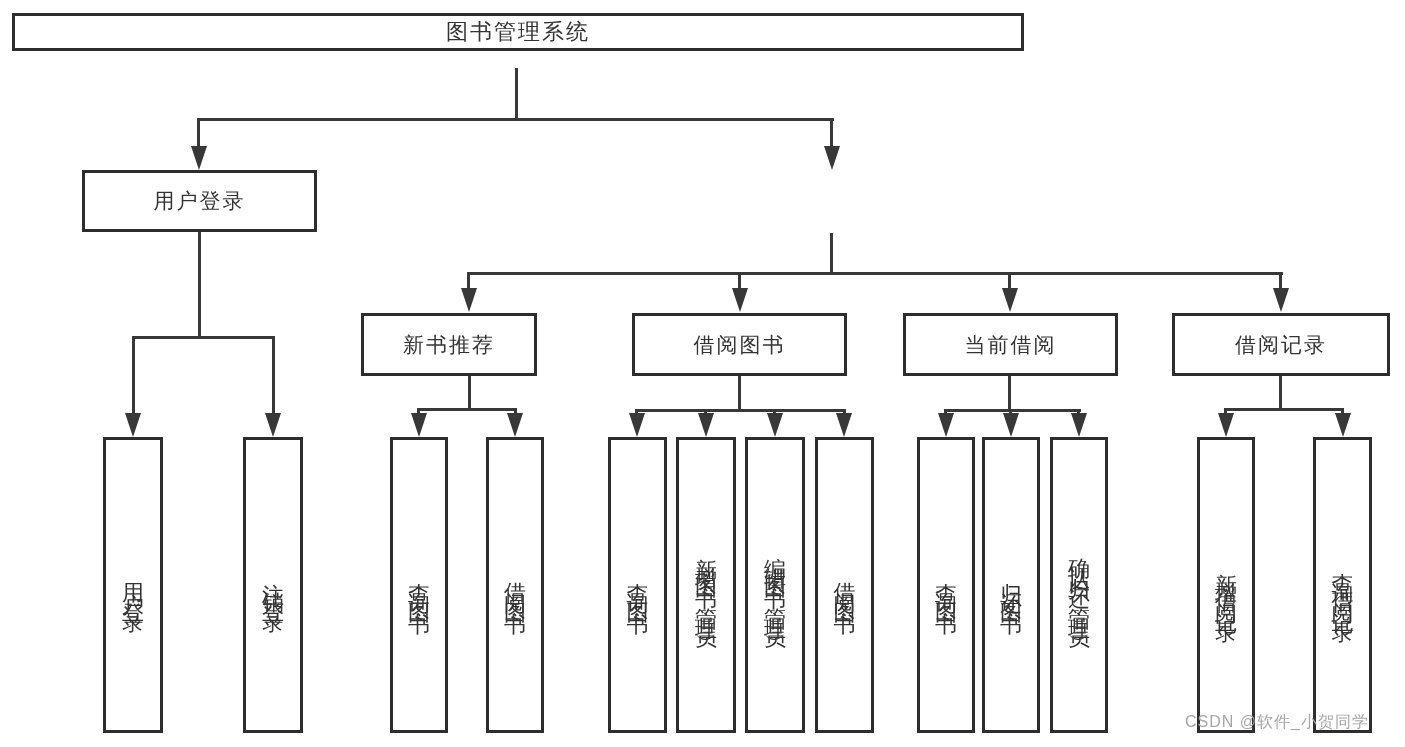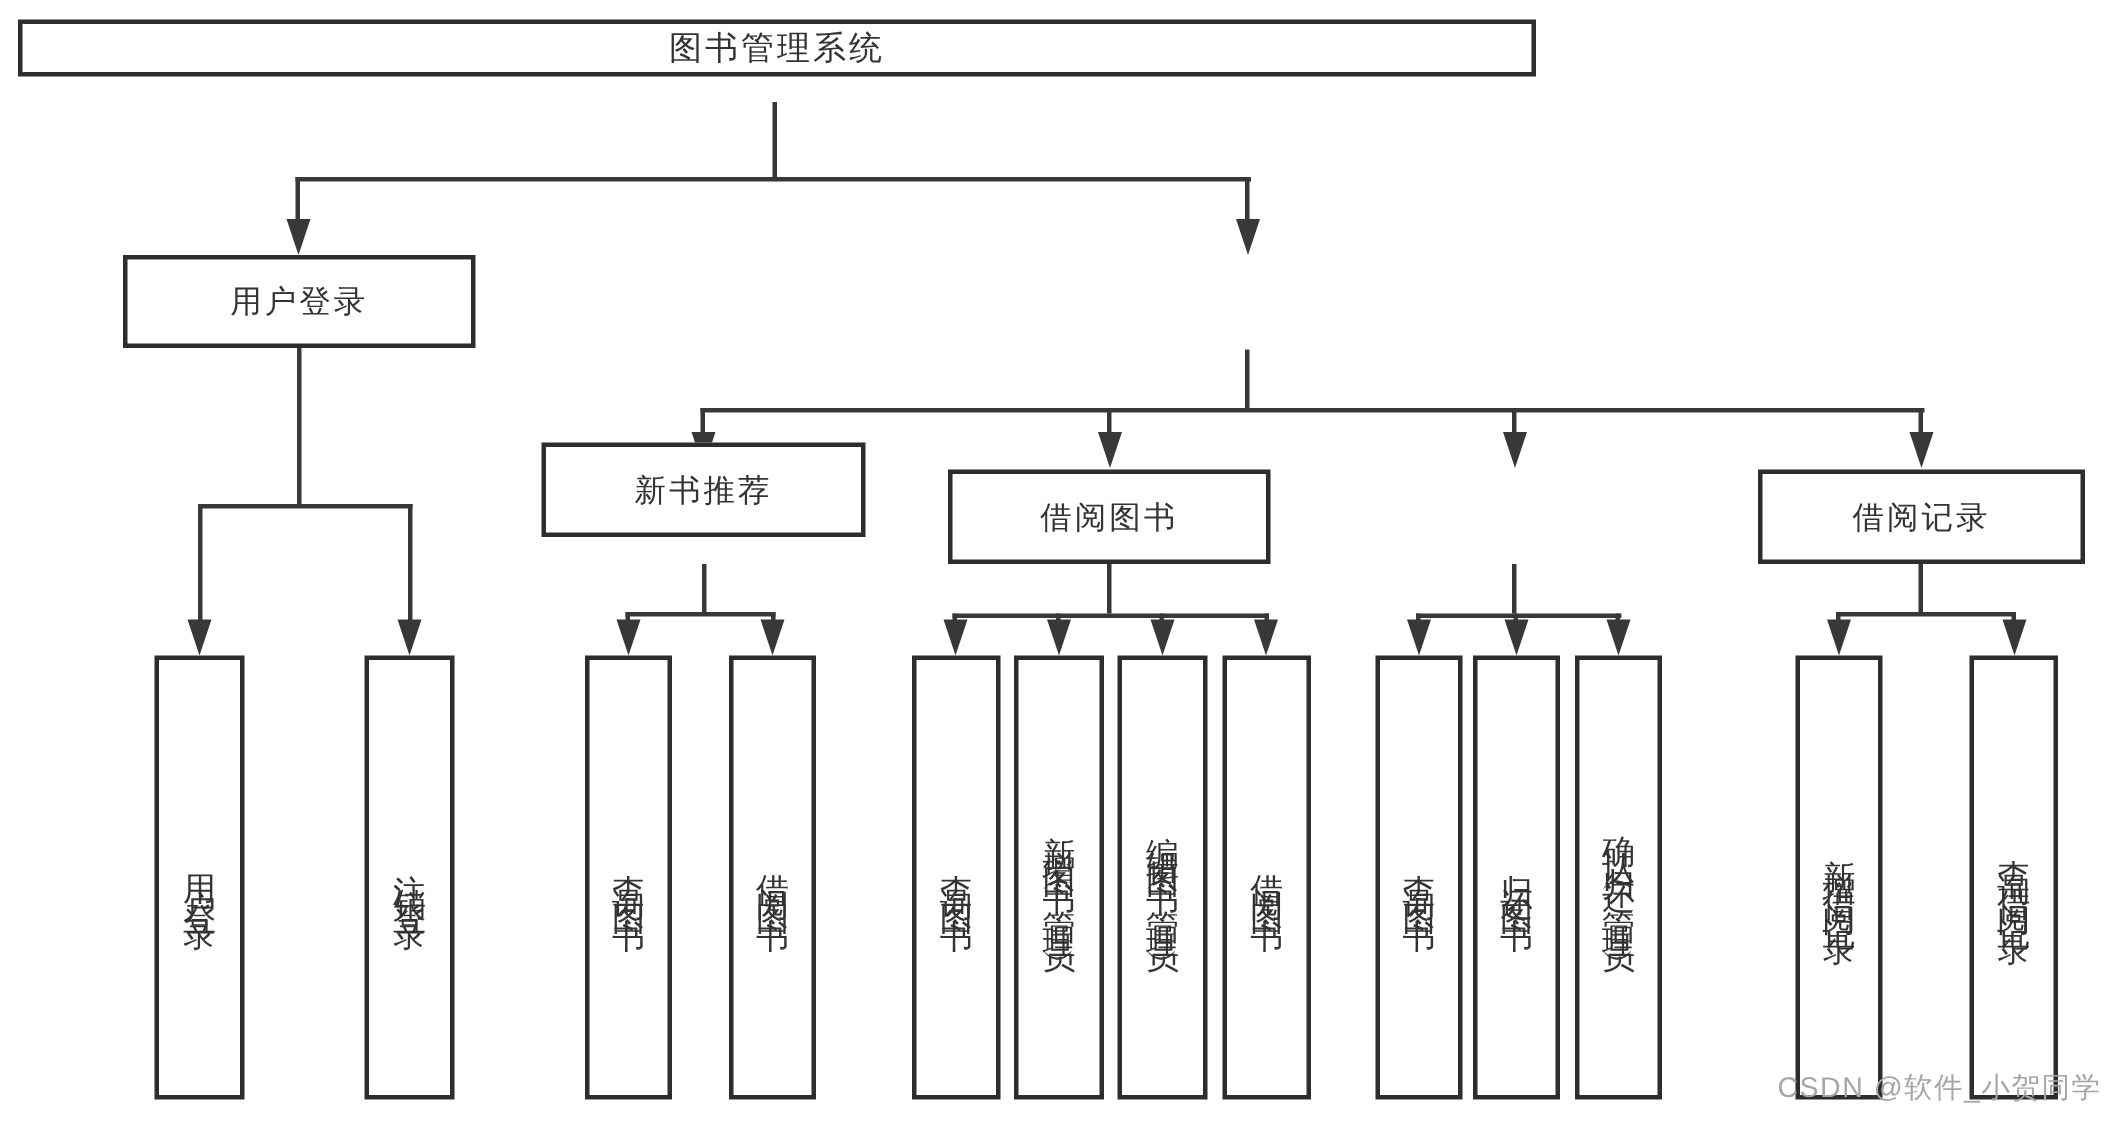--- a/index.html
+++ b/index.html
@@ -44,21 +44,21 @@
   .hline{position:absolute;height:3px;background:var(--line);}
   .arrow{
     position:absolute;width:0;height:0;
     border-left:8px solid transparent;
     border-right:8px solid transparent;
     border-top:24px solid var(--line);
   }
   .watermark{
     position:absolute;
     left:1185px;top:712px;
-    font-size:19px;
+    font-size:16px;
     letter-spacing:1px;
     color:var(--watermark);
     z-index:10;
     white-space:nowrap;
   }
 </style>
 </head>
 <body>
 
 <div id="canvas">
@@ -89,25 +89,28 @@
   <div class="hline" style="left:467px;top:272px;width:816px"></div>
   <div class="vline" style="left:467px;top:272px;height:18px"></div>
   <div class="arrow" style="left:461px;top:288px"></div>
   <div class="vline" style="left:738px;top:272px;height:18px"></div>
   <div class="arrow" style="left:732px;top:288px"></div>
   <div class="vline" style="left:1008px;top:272px;height:18px"></div>
   <div class="arrow" style="left:1002px;top:288px"></div>
   <div class="vline" style="left:1279px;top:272px;height:18px"></div>
   <div class="arrow" style="left:1273px;top:288px"></div>
 
-  <div class="box l3" style="left:361px;top:295px;width:216px;height:63px">
+  <div class="box l3" style="left:361px;top:313px;width:176px;height:63px">
     <span class="lbl">新书推荐</span>
   </div>
   <div class="box l3" style="left:632px;top:313px;width:215px;height:63px">
     <span class="lbl">借阅图书</span>
+  </div>
+  <div class="box l3" style="left:903px;top:313px;width:215px;height:63px">
+    <span class="lbl">当前借阅</span>
   </div>
   <div class="box l3" style="left:1172px;top:313px;width:218px;height:63px">
     <span class="lbl">借阅记录</span>
   </div>
 
   <div class="vline" style="left:468px;top:376px;height:32px"></div>
   <div class="hline" style="left:417px;top:408px;width:100px"></div>
   <div class="vline" style="left:417px;top:408px;height:10px"></div>
   <div class="arrow" style="left:411px;top:413px"></div>
   <div class="vline" style="left:514px;top:408px;height:10px"></div>

